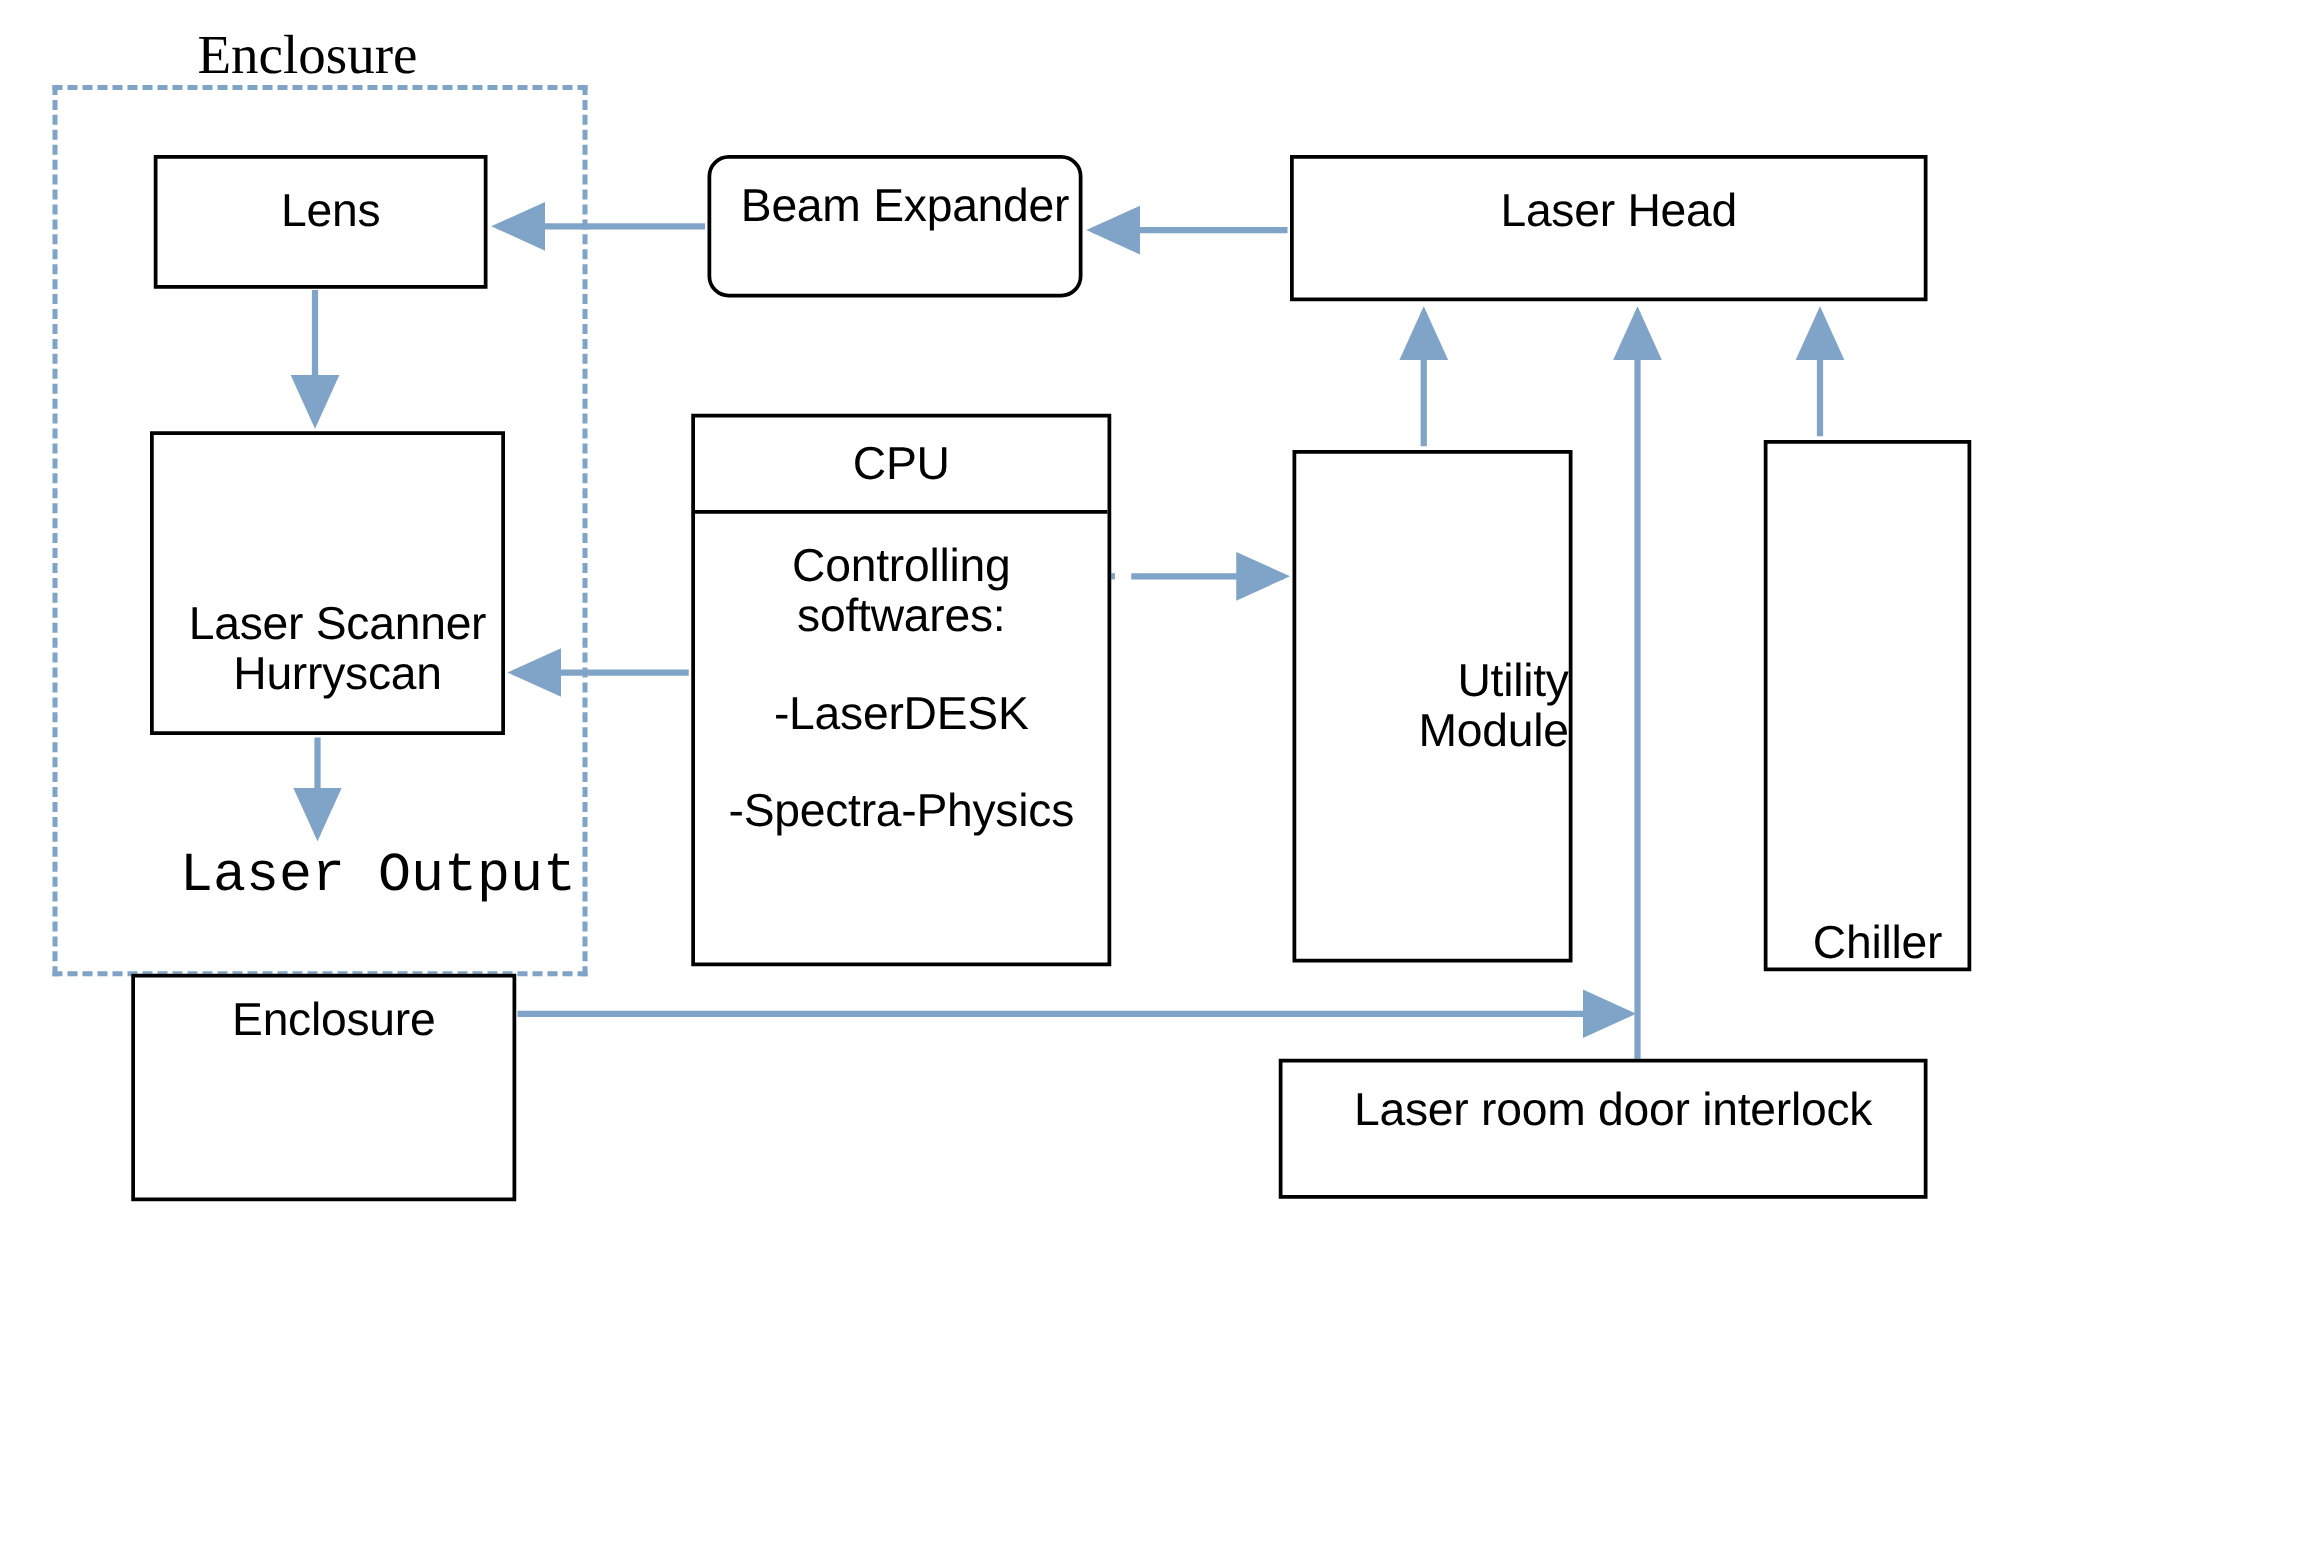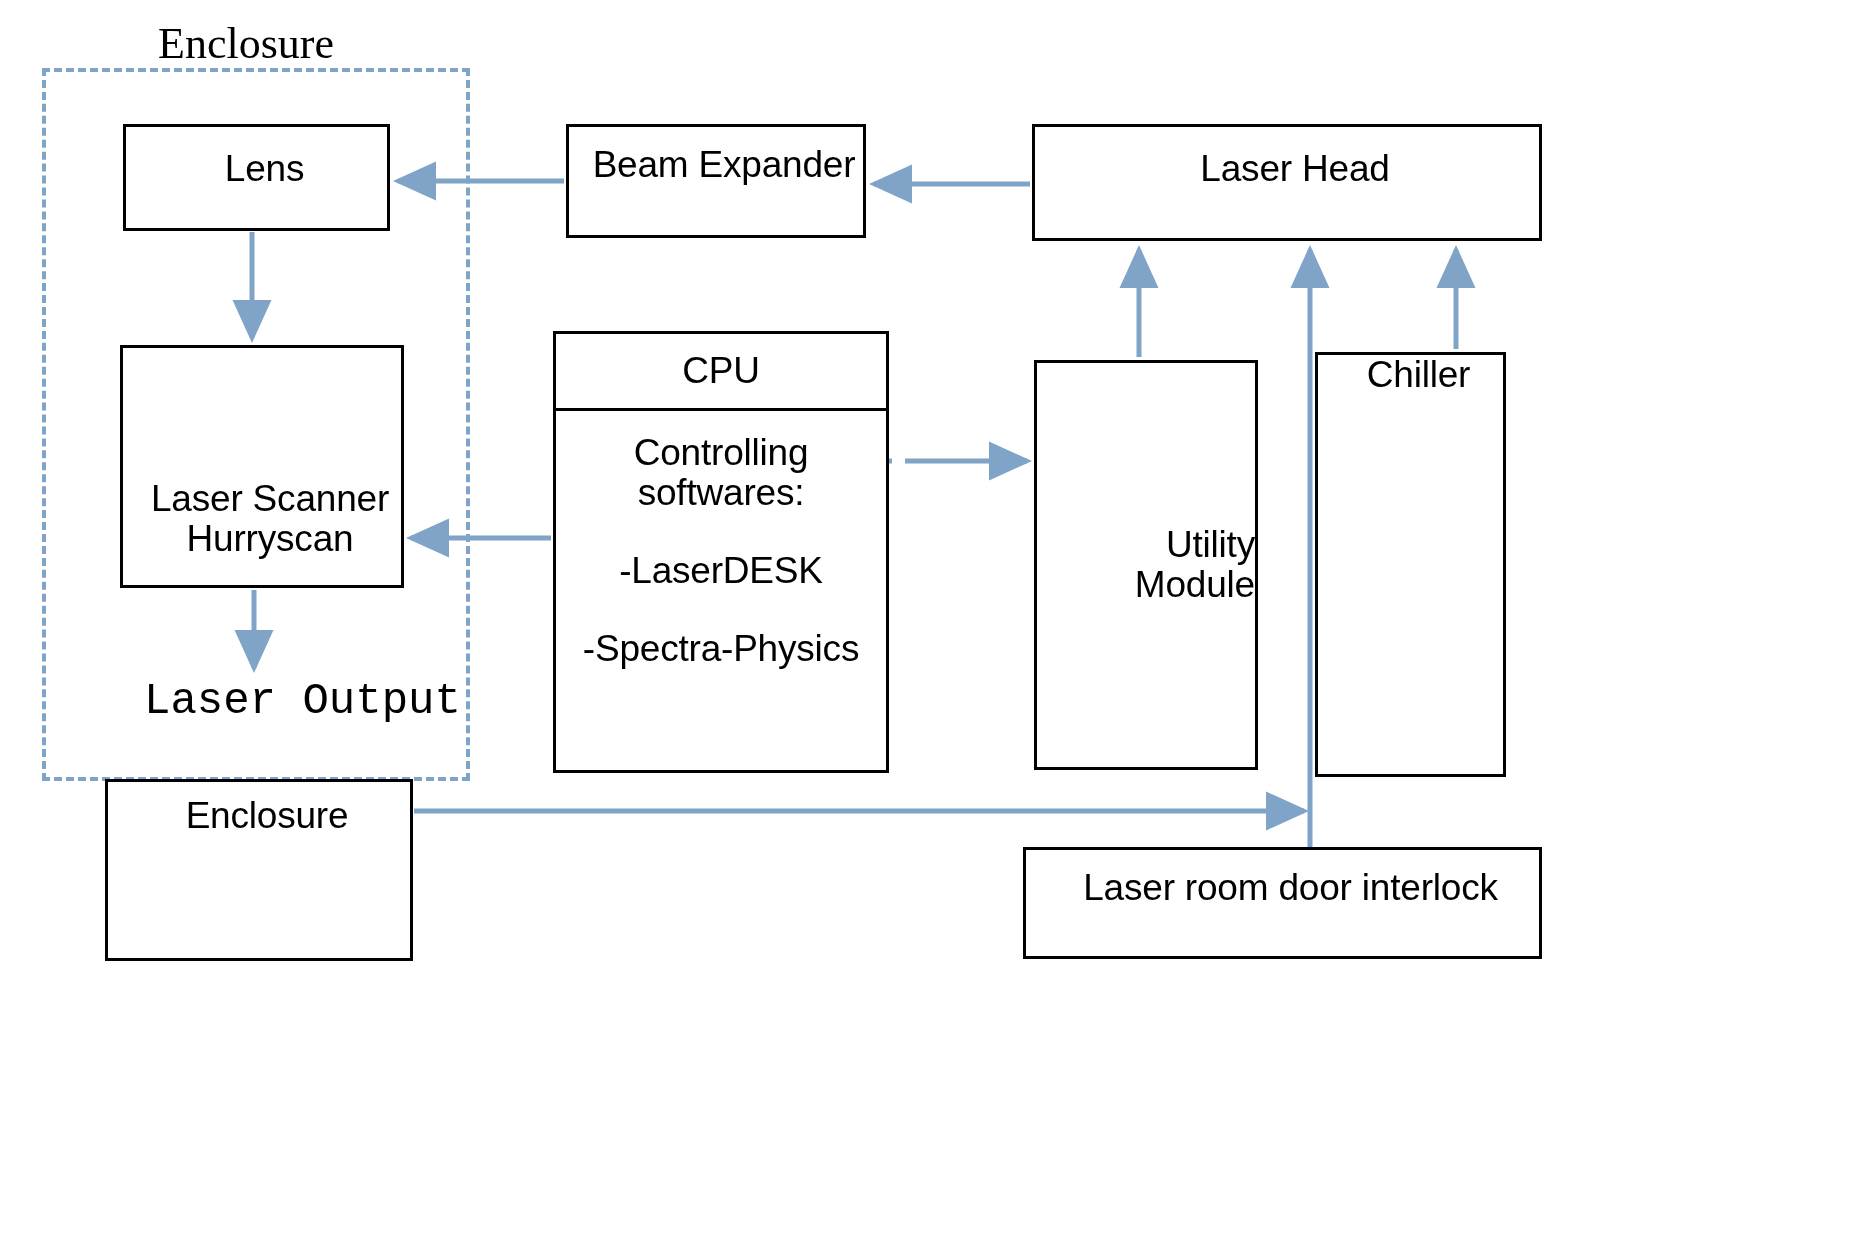--- a/index.html
+++ b/index.html
@@ -48,36 +48,36 @@
   #laser-output-label{
     position:absolute;
     font-family:Liberation Mono, monospace;
     font-size:44px;
     color:#000;
     white-space:nowrap;
   }
 
   
   #box-lens{left:123px;top:124px;width:267px;height:107px;justify-content:flex-start;padding-top:22px;}
-  #box-beam-expander{left:566px;top:124px;width:300px;height:114px;justify-content:flex-start;padding-top:18px;}
+  #box-beam-expander{left:566px;top:124px;width:300px;height:114px;justify-content:flex-start;padding-top:18px;border-radius:17px;}
   #box-laser-head{left:1032px;top:124px;width:510px;height:117px;justify-content:flex-start;padding-top:22px;}
 
   #box-scanner{left:120px;top:345px;width:284px;height:243px;justify-content:flex-end;padding-bottom:26px;}
   #box-scanner .ltxt{font-size:37px;}
 
   #box-cpu{left:553px;top:331px;width:336px;height:442px;padding:0;align-items:stretch;}
   #cpu-header{height:74px;border-bottom:3px solid #000;display:flex;align-items:center;justify-content:center;flex:0 0 auto;}
   #cpu-header .ltxt{font-size:37px;}
   #cpu-body{flex:1 1 auto;display:flex;flex-direction:column;align-items:center;justify-content:flex-start;padding-top:22px;border-radius:31px;}
   #cpu-body .ltxt{font-size:37px;margin:0;}
   #cpu-body .gap{height:38px;}
 
   #box-utility{left:1034px;top:360px;width:224px;height:410px;justify-content:center;}
   #box-utility .ltxt{font-size:37px;text-align:right;}
-  #box-chiller{left:1315px;top:352px;width:191px;height:425px;justify-content:flex-start;}
+  #box-chiller{left:1411px;top:352px;width:166px;height:425px;justify-content:flex-end;}
   #box-chiller .ltxt{font-size:37px;}
 
   #box-enclosure-interlock{left:105px;top:779px;width:308px;height:182px;justify-content:flex-start;padding-top:14px;}
   #box-enclosure-interlock .ltxt{font-size:37px;}
   #box-enclosure-interlock .gap{height:42px;}
 
   #box-room-interlock{left:1023px;top:847px;width:519px;height:112px;justify-content:flex-start;padding-top:18px;}
   #box-room-interlock .ltxt{font-size:37px;}
 </style>
 </head>

